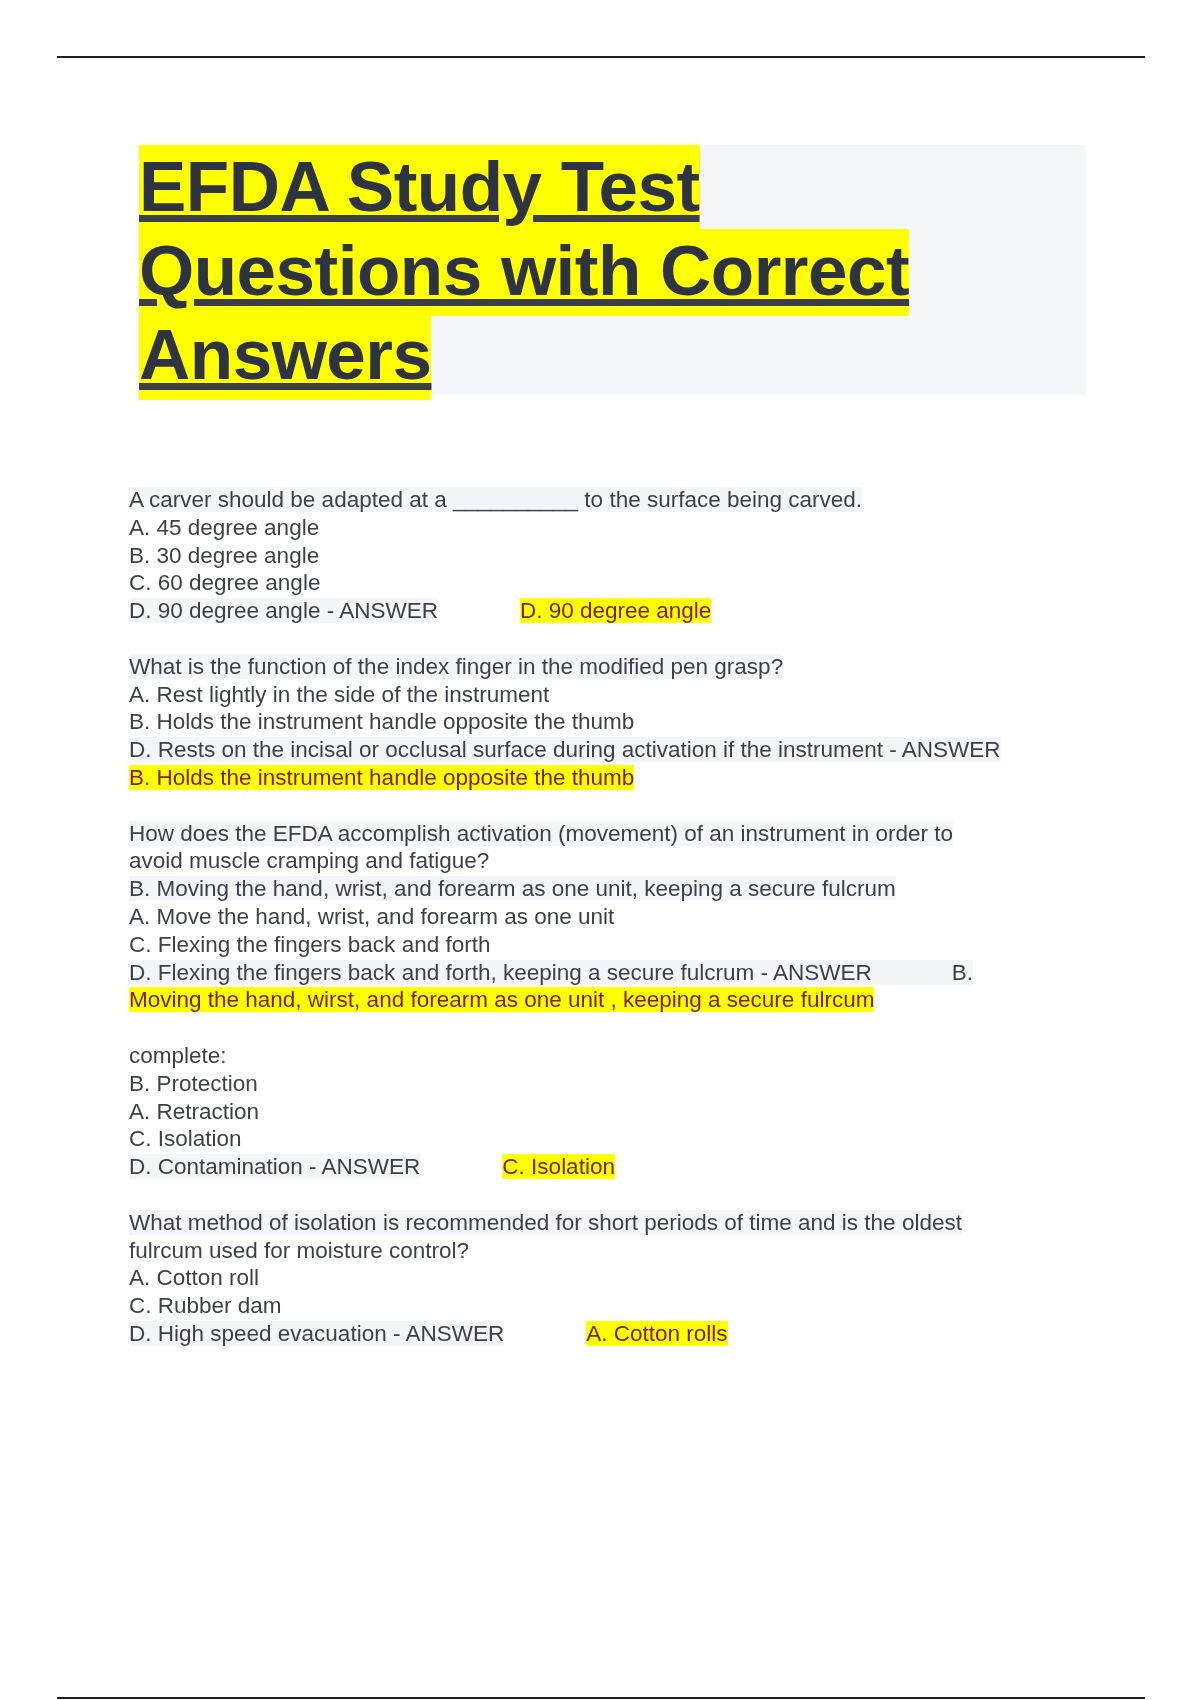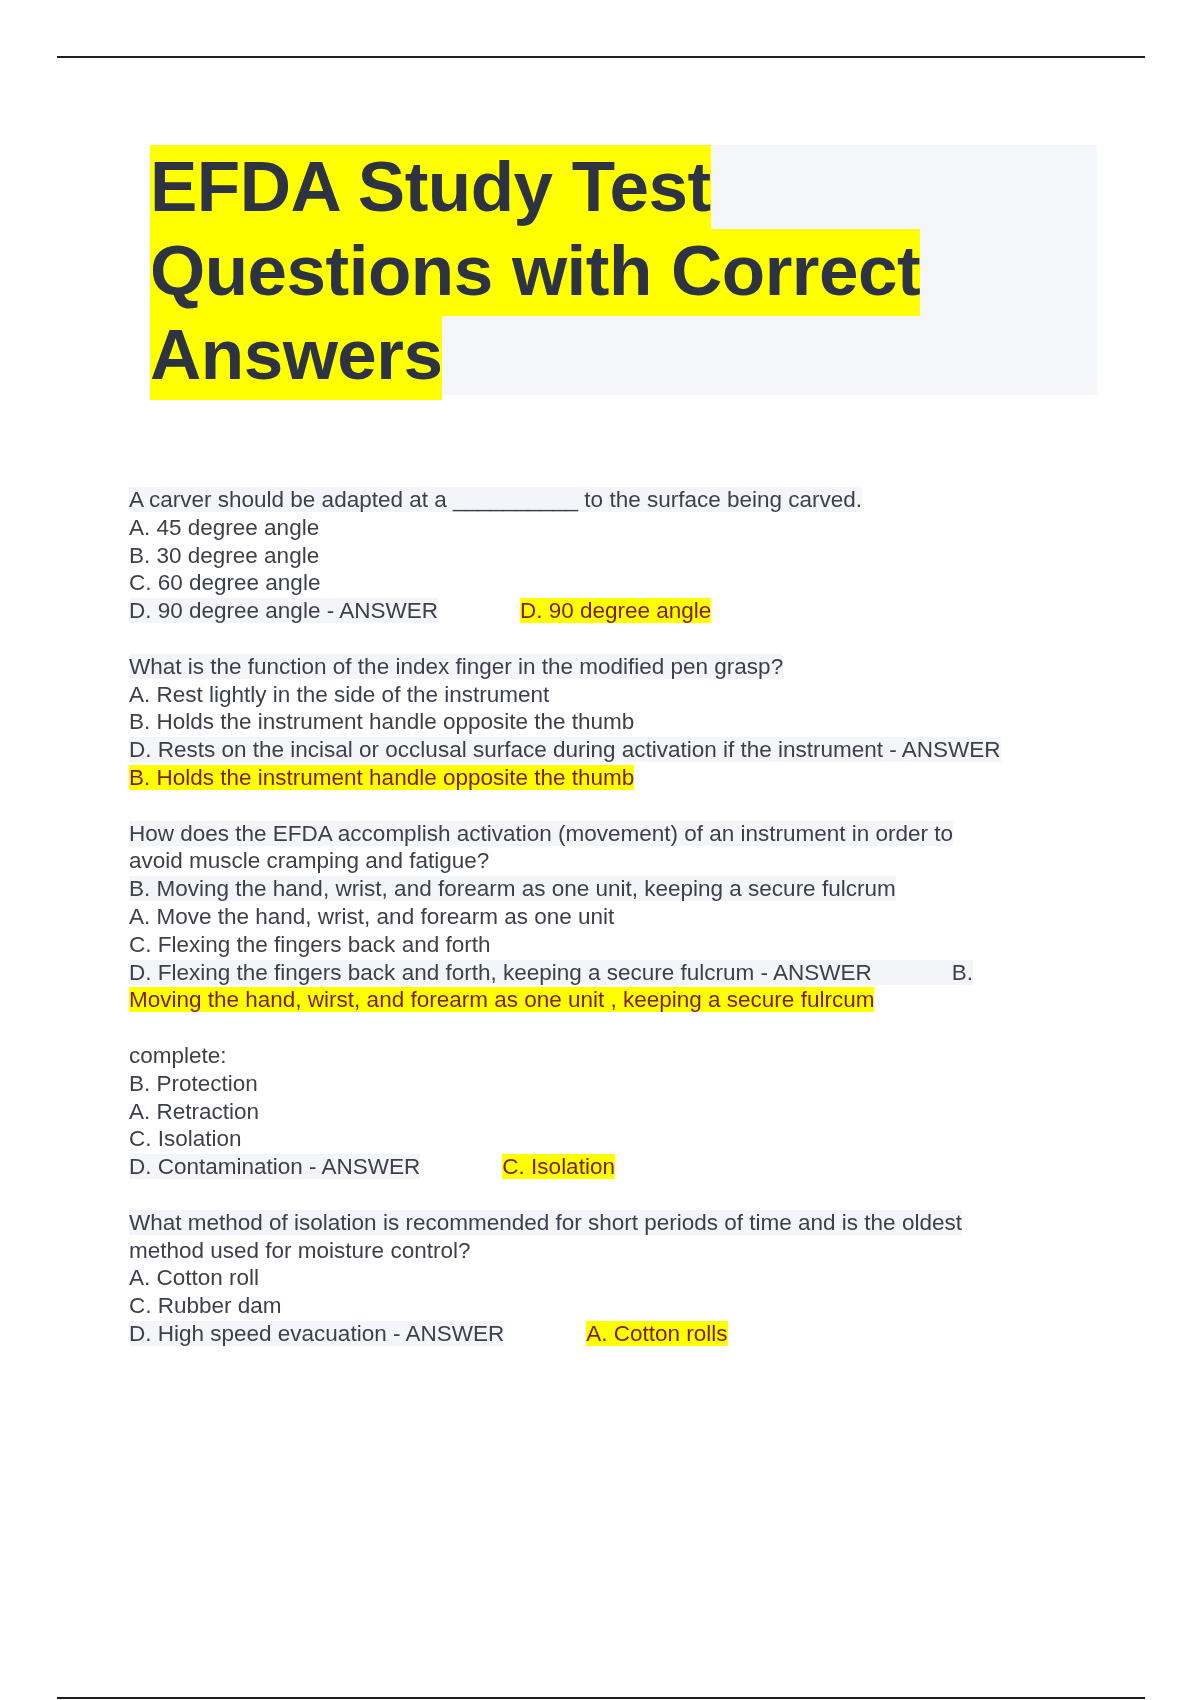--- a/index.html
+++ b/index.html
@@ -20,25 +20,26 @@
       left: 57px;
       width: 1088px;
       height: 2px;
       background: #1e1e1e;
     }
     .rule.top { top: 56px; }
     .rule.bottom { top: 1697px; }
 
     .title-block {
       position: absolute;
-      left: 150px;
+      left: 139px;
       top: 145px;
       width: 947px;
       height: 250px;
       background: #f5f6f9;
+      text-decoration: underline;
     }
     .title {
       margin: 0;
       font-family: "Liberation Sans", sans-serif;
       font-weight: bold;
       font-size: 71px;
       line-height: 84px;
       color: #2d3340;
       letter-spacing: -0.5px;
     }
@@ -121,21 +122,21 @@
   <div class="question">
     <span class="line">complete:</span>
     <span class="line">B. Protection</span>
     <span class="line">A. Retraction</span>
     <span class="line">C. Isolation</span>
     <span class="line"><span class="bg">D. Contamination - ANSWER</span><span class="gap" style="width:82px"></span><span class="hl">C. Isolation</span></span>
   </div>
 
   <div class="question">
     <span class="line"><span class="bg">What method of isolation is recommended for short periods of time and is the oldest</span></span>
-    <span class="line">method used for moisture control?</span>
+    <span class="line">fulrcum used for moisture control?</span>
     <span class="line">A. Cotton roll</span>
     <span class="line">C. Rubber dam</span>
     <span class="line"><span class="bg">D. High speed evacuation - ANSWER</span><span class="gap" style="width:82px"></span><span class="hl">A. Cotton rolls</span></span>
   </div>
 
 </div>
 
 <div class="rule bottom"></div>
 
 </body></html>

